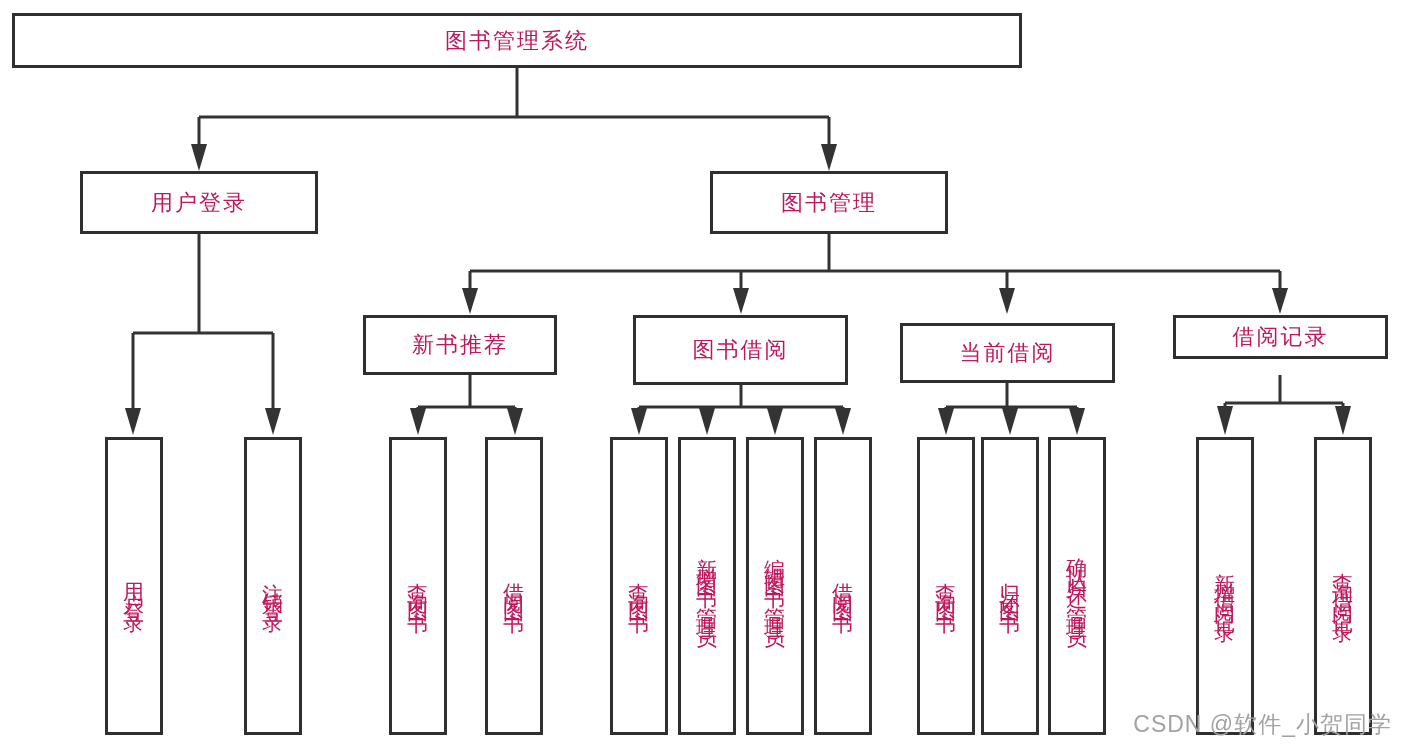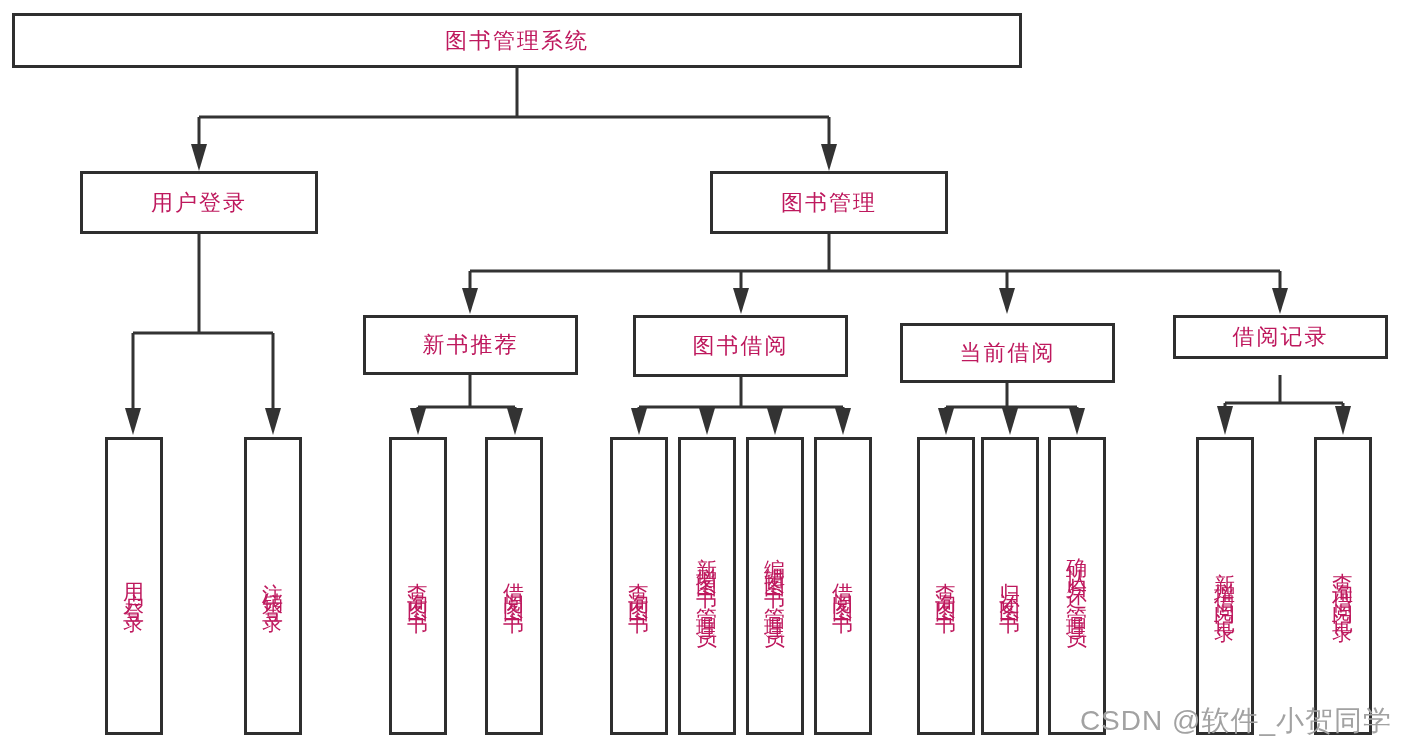--- a/index.html
+++ b/index.html
@@ -41,21 +41,21 @@
     font-size: 21px;
     letter-spacing: 10px;
     white-space: normal;
     line-height: 1;
   }
 
   .watermark {
     position: absolute;
     right: 13px;
     bottom: 7px;
-    font-size: 28px;
+    font-size: 23px;
     color: #a2a2a2;
     letter-spacing: 1px;
     white-space: nowrap;
   }
 </style>
 </head>
 <body>
 
 <div class="stage">
 
@@ -97,22 +97,22 @@
       <polygon points="1217,406 1233,406 1225,435"></polygon>
       <polygon points="1335,406 1351,406 1343,435"></polygon>
     </g>
   </svg>
 
   <div class="node" style="left:12px; top:13px; width:1010px; height:55px;">图书管理系统</div>
 
   <div class="node" style="left:80px; top:171px; width:238px; height:63px;">用户登录</div>
   <div class="node" style="left:710px; top:171px; width:238px; height:63px;">图书管理</div>
 
-  <div class="node" style="left:363px; top:315px; width:215px; height:60px;">新书推荐</div>
-  <div class="node" style="left:633px; top:315px; width:215px; height:62px;">图书借阅</div>
+  <div class="node" style="left:363px; top:315px; width:194px; height:60px;">新书推荐</div>
+  <div class="node" style="left:633px; top:315px; width:215px; height:70px;">图书借阅</div>
   <div class="node" style="left:900px; top:315px; width:215px; height:60px;margin-top:8px;">当前借阅</div>
   <div class="node" style="left:1173px; top:315px; width:215px; height:44px;">借阅记录</div>
 
   <div class="node leaf" style="left:105px; top:437px; width:58px; height:298px;">用户登录</div>
   <div class="node leaf" style="left:244px; top:437px; width:58px; height:298px;">注销登录</div>
 
   <div class="node leaf" style="left:389px; top:437px; width:58px; height:298px;">查询图书</div>
   <div class="node leaf" style="left:485px; top:437px; width:58px; height:298px;">借阅图书</div>
 
   <div class="node leaf" style="left:610px; top:437px; width:58px; height:298px;">查询图书</div>

